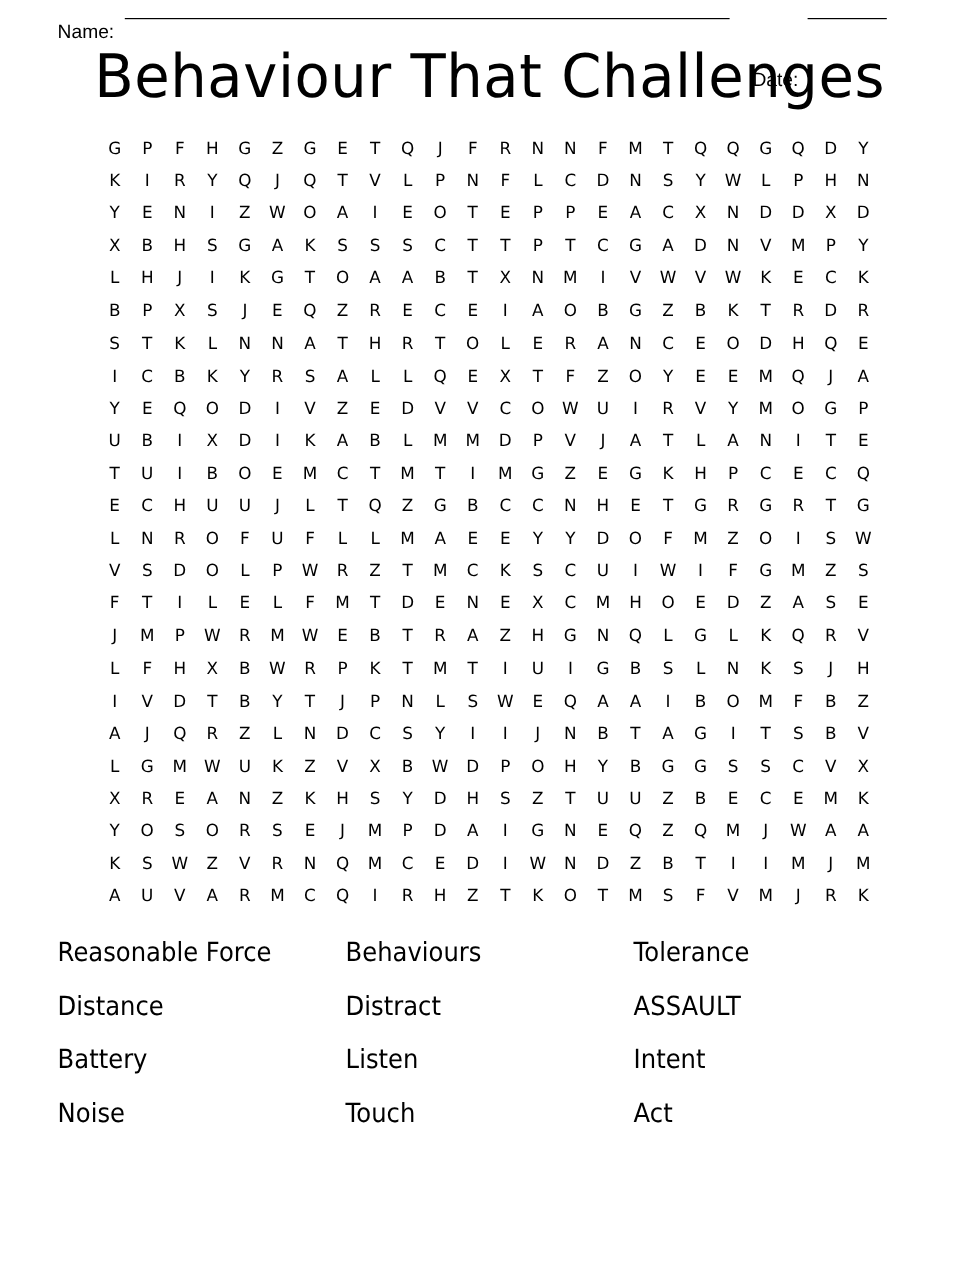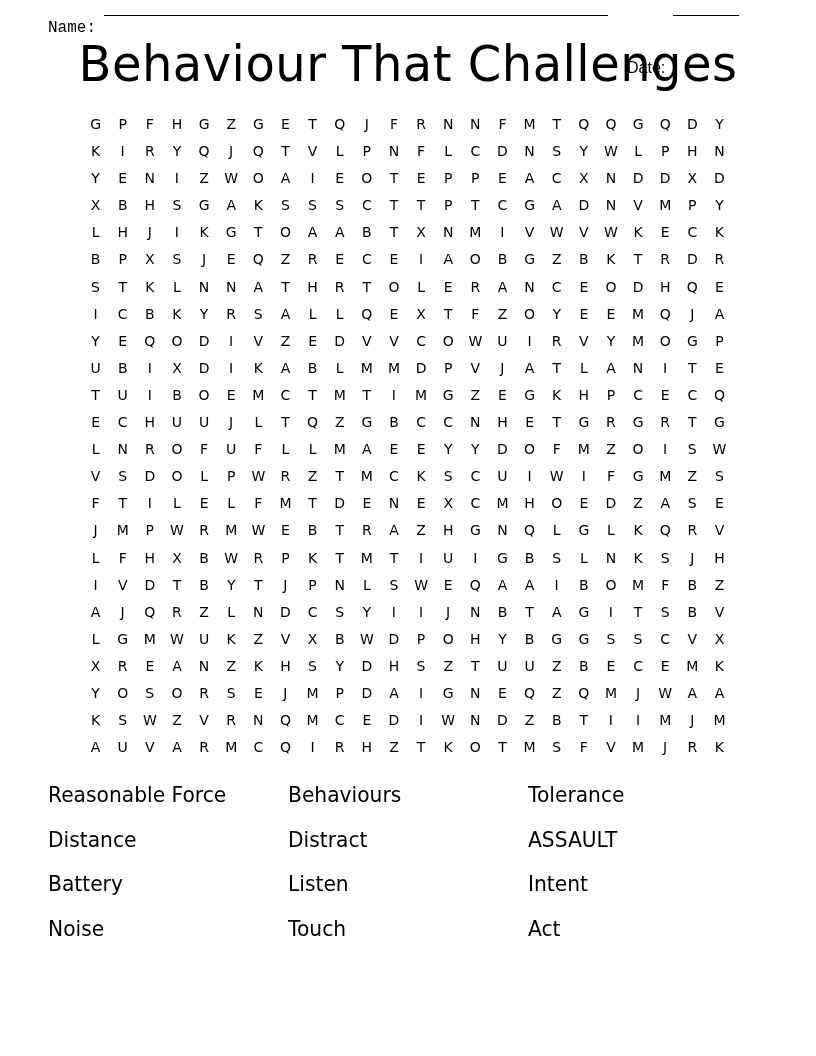--- a/index.html
+++ b/index.html
@@ -1,21 +1,21 @@
 <!DOCTYPE html>
 <html><head>
   <meta charset="utf-8">
   <style>
     html, body { margin: 0; padding: 0; background: #ffffff; }
     body { width: 816px; height: 1056px; position: relative; overflow: hidden; color: #000; }
     .header-line {
       position: absolute; top: -2px; left: 48px; width: 700px; height: 20px;
       font-family: "Liberation Sans", sans-serif; font-size: 16px; line-height: 20px; white-space: pre;
     }
-    .header-line .name-label { position: absolute; left: 0; font-family: Liberation Mono, monospace; }
+    .header-line .name-label { position: absolute; left: 0; }
     .header-line .name-blank { position: absolute; left: 56px; width: 504px; top: 0; height: 17px; border-bottom: 1px solid #000; }
     .header-line .date-label { position: absolute; left: 579px; }
     .header-line .date-blank { position: absolute; left: 625px; width: 66px; top: 0; height: 17px; border-bottom: 1px solid #000; }
     .title {
       position: absolute; top: 32px; left: 0; width: 816px; text-align: center;
       font-family: "DejaVu Sans", sans-serif; font-size: 50px; line-height: 64px; letter-spacing: 0.5px;
       transform: scaleX(0.96);
     }
     .grid { position: absolute; left: 82px; top: 111px; }
     .grid-row { display: flex; height: 27.1px; }

